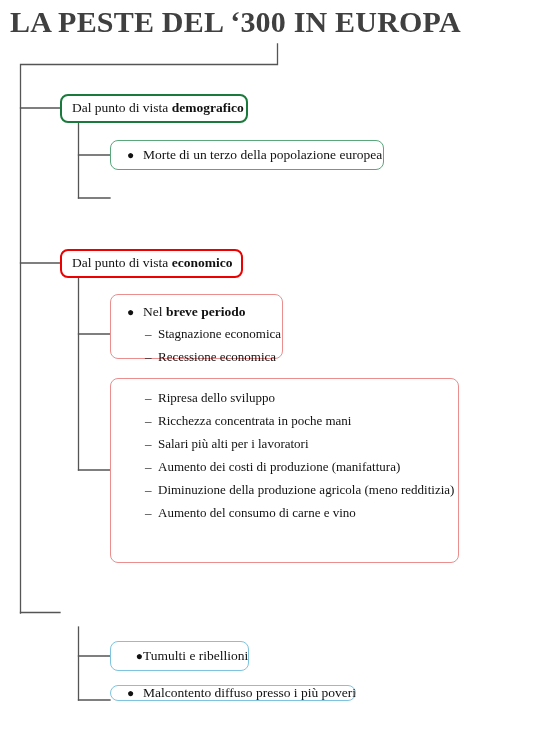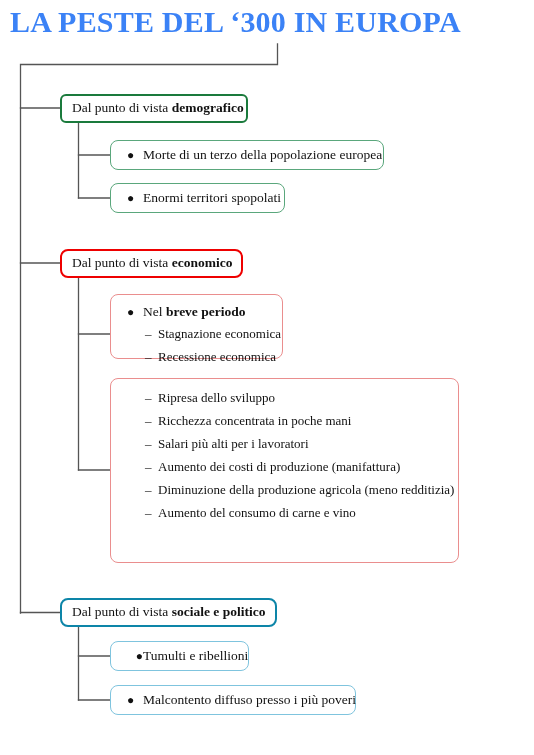--- a/index.html
+++ b/index.html
@@ -27,21 +27,21 @@
   .title {
     position: absolute;
     left: 10px;
     top: 2px;
     width: 514px;
     font-size: 30px;
     font-weight: bold;
     letter-spacing: 0.2px;
     line-height: 40px;
     white-space: nowrap;
-    color: #3b82f6;
+    color: #404040;
     font-family: "Liberation Serif", "DejaVu Serif", serif;
   }
 
   
   .connectors {
     position: absolute;
     left: 0; top: 0;
     width: 534px;
     height: 755px;
     pointer-events: none;
@@ -129,37 +129,32 @@
       <path d="M78.5 277 L78.5 470"></path>
       <path d="M78.5 334 L110 334"></path>
       <path d="M78.5 470 L110 470"></path>
 
       <path d="M78.5 627 L78.5 700"></path>
       <path d="M78.5 656 L110 656"></path>
       <path d="M78.5 700 L110 700"></path>
     </g>
   </svg>
 
-  <div class="box branch-box branch-green" style="left:60px; top:94px; width:188px; height:29px;border-radius:6px;">
+  <div class="box branch-box branch-green" style="left:60px; top:94px; width:188px; height:29px;">
     <div class="box-text">
       <span>Dal punto di vista </span><b>demografico</b>
     </div>
   </div>
 
   <div class="box leaf-box leaf-green" style="left:110px; top:140px; width:274px; height:30px;">
     <div class="bullet-line">
       <span class="bullet">●</span><span>Morte di un terzo della popolazione europea</span>
     </div>
   </div>
 
-  <div class="box leaf-box leaf-green" style="left:110px; top:183px; width:175px; height:30px;">
-    <div class="bullet-line">
-      <span class="bullet">●</span><span>Enormi territori spopolati</span>
-    </div>
-  </div>
 
   <div class="box branch-box branch-red" style="left:60px; top:249px; width:183px; height:29px;">
     <div class="box-text">
       <span>Dal punto di vista </span><b>economico</b>
     </div>
   </div>
 
   <div class="box leaf-box leaf-red" style="left:110px; top:294px; width:173px; height:65px; justify-content:flex-start; padding-top:7px;">
     <div class="bullet-line">
       <span class="bullet">●</span><span>Nel </span><b>breve periodo</b>
@@ -186,31 +181,26 @@
       <span class="dash">–</span><span>Aumento dei costi di produzione (manifattura)</span>
     </div>
     <div class="dash-line">
       <span class="dash">–</span><span>Diminuzione della produzione agricola (meno redditizia)</span>
     </div>
     <div class="dash-line">
       <span class="dash">–</span><span>Aumento del consumo di carne e vino</span>
     </div>
   </div>
 
-  <div class="box branch-box branch-blue" style="left:60px; top:598px; width:217px; height:29px;">
-    <div class="box-text">
-      <span>Dal punto di vista </span><b>sociale e politico</b>
-    </div>
-  </div>
 
   <div class="box leaf-box leaf-blue" style="left:110px; top:641px; width:139px; height:30px;text-align:right;">
     <div class="bullet-line">
       <span class="bullet">●</span><span>Tumulti e ribellioni</span>
     </div>
   </div>
 
-  <div class="box leaf-box leaf-blue" style="left:110px; top:685px; width:246px; height:30px;">
+  <div class="box leaf-box leaf-blue" style="left:110px; top:685px; width:246px; height:16px;">
     <div class="bullet-line">
       <span class="bullet">●</span><span>Malcontento diffuso presso i più poveri</span>
     </div>
   </div>
 
 </div>
 
 </body></html>

